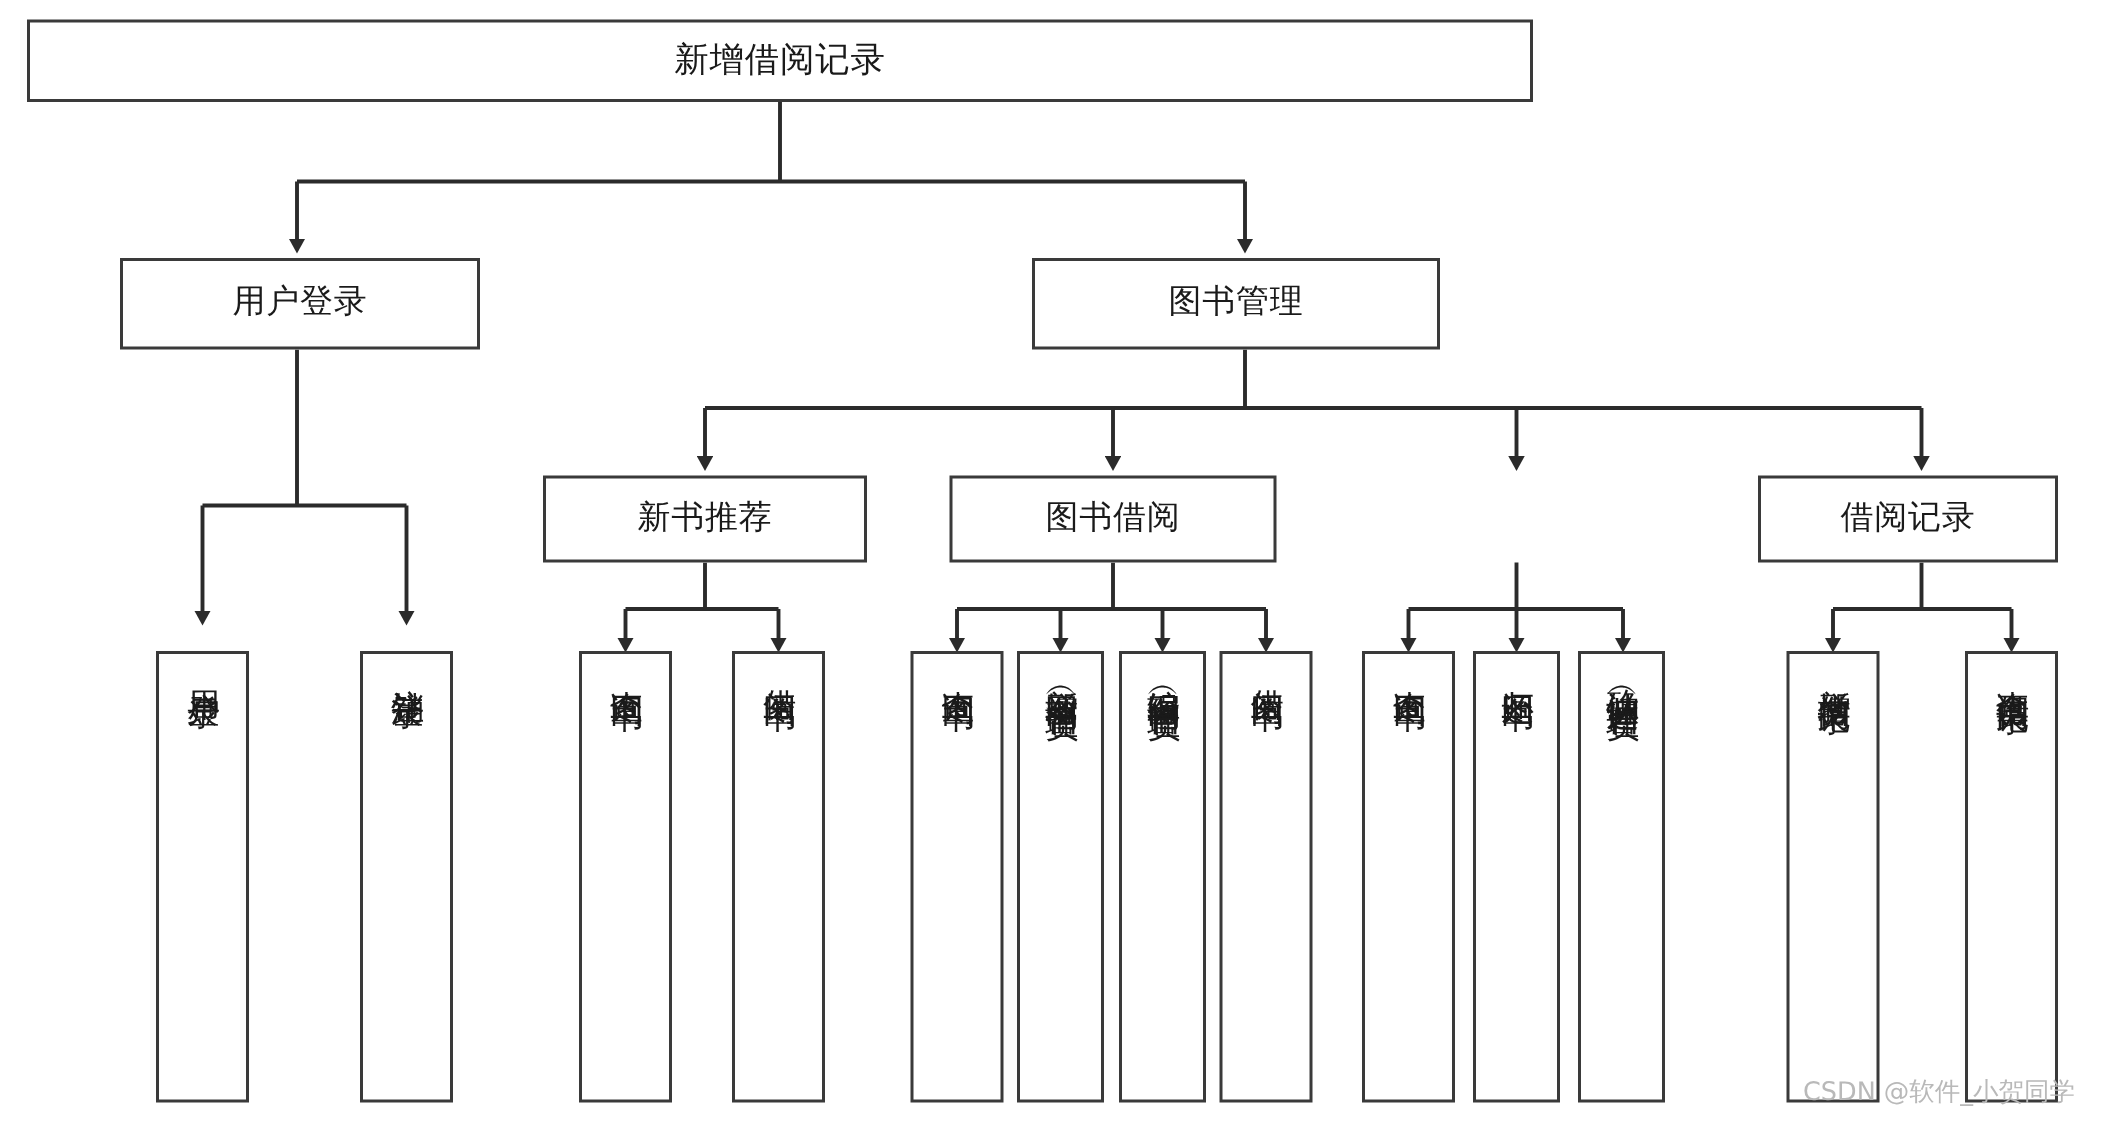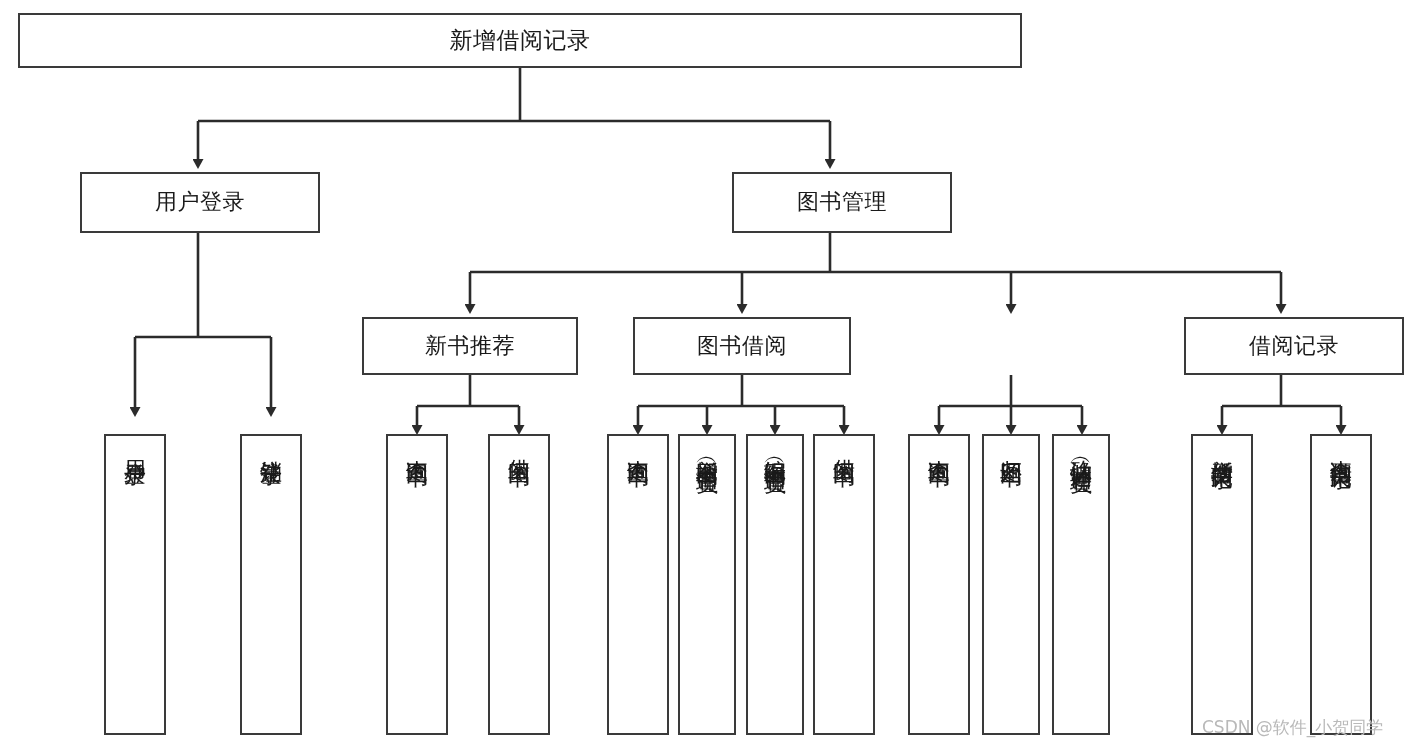--- a/index.html
+++ b/index.html
@@ -130,31 +130,31 @@
     </g>
   </svg>
 
   <div class="node horiz root" style="left:18px; top:13px; width:1004px; height:55px;">
     <span class="label">新增借阅记录</span>
   </div>
 
   <div class="node horiz" style="left:80px; top:172px; width:240px; height:61px;">
     <span class="label">用户登录</span>
   </div>
-  <div class="node horiz" style="left:732px; top:172px; width:220px; height:61px;justify-content:center;">
+  <div class="node horiz" style="left:688px; top:172px; width:272px; height:61px;justify-content:center;">
     <span class="label">图书管理</span>
   </div>
 
   <div class="node horiz" style="left:362px; top:317px; width:216px; height:58px;">
     <span class="label">新书推荐</span>
   </div>
   <div class="node horiz" style="left:633px; top:317px; width:218px; height:58px;">
     <span class="label">图书借阅</span>
   </div>
-  <div class="node horiz" style="left:1172px; top:317px; width:220px; height:58px;margin-left:12px;">
+  <div class="node horiz" style="left:1172px; top:317px; width:200px; height:58px;">
     <span class="label">借阅记录</span>
   </div>
 
   <div class="node vert" style="left:104px; top:434px; width:62px; height:301px;">
     <span class="label">用户登录</span>
   </div>
   <div class="node vert" style="left:240px; top:434px; width:62px; height:301px;">
     <span class="label">注销登录</span>
   </div>
 

